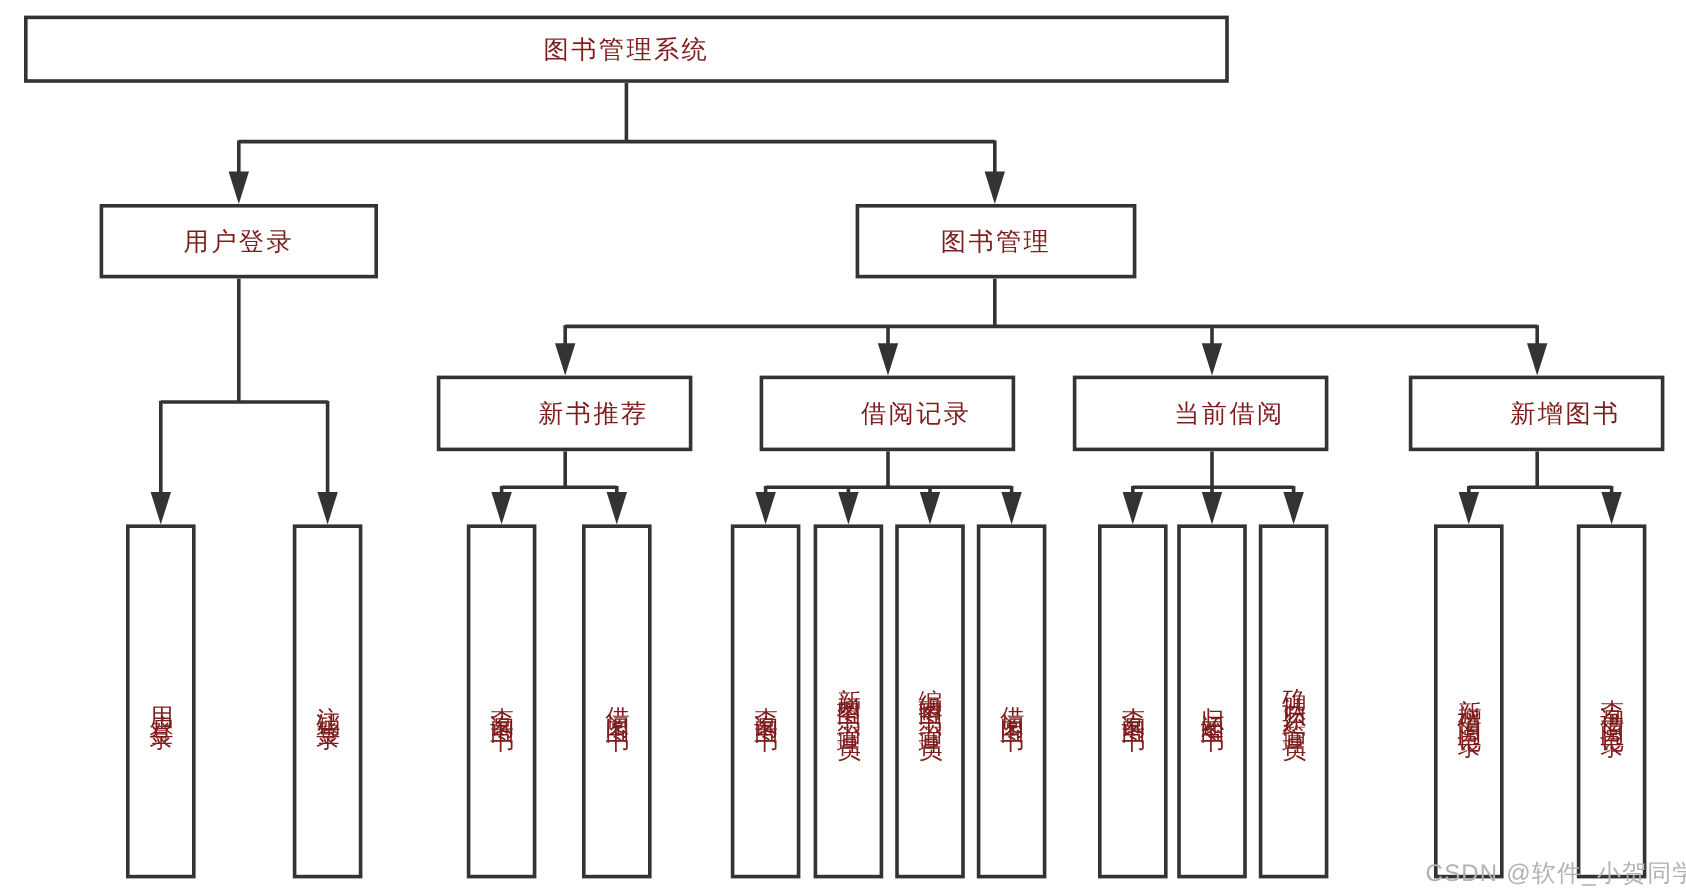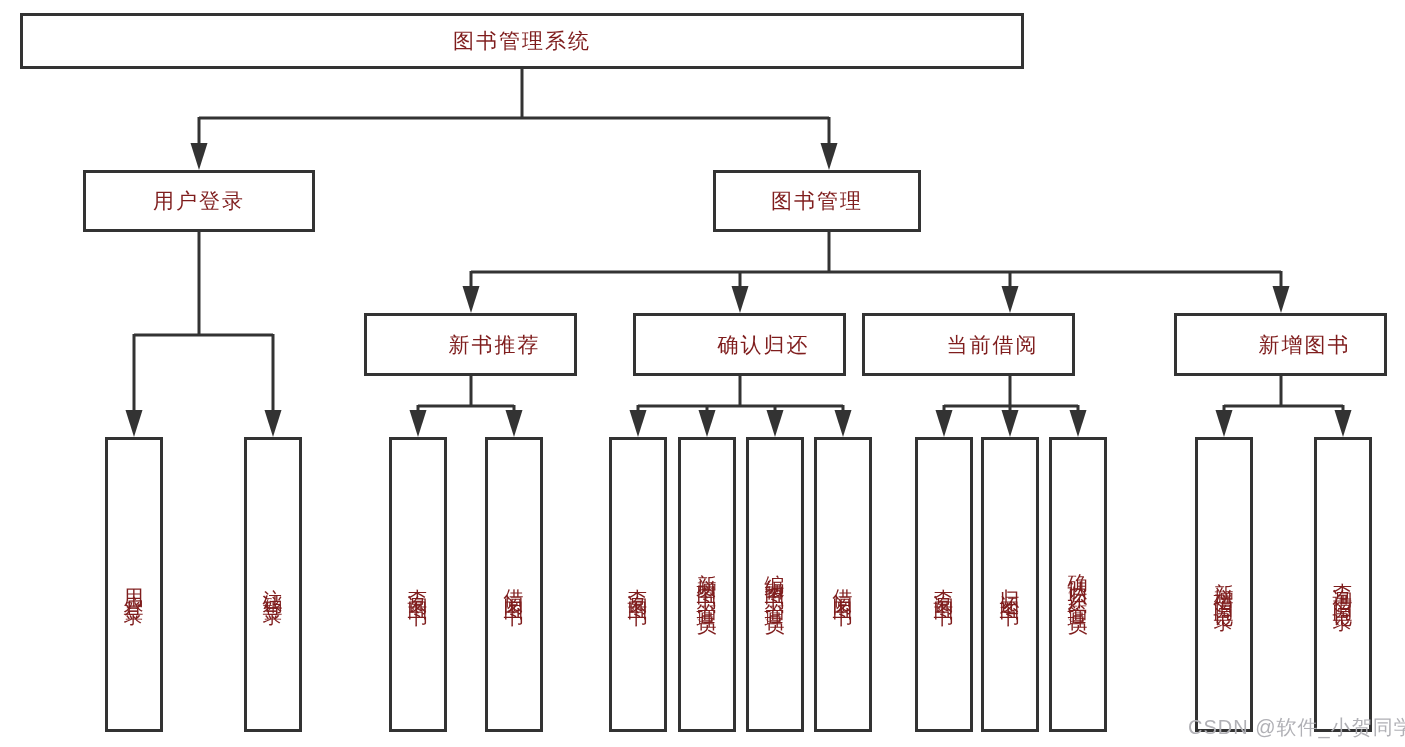--- a/index.html
+++ b/index.html
@@ -41,21 +41,21 @@
     writing-mode: vertical-rl;
     text-orientation: mixed;
     font-size: 20px;
     letter-spacing: 6px;
     line-height: 1;
     white-space: nowrap;
   }
   
   .root-box   { left: 20px;  top: 13px;  width: 1004px; height: 56px; }
   .l2-a       { left: 83px;  top: 170px; width: 232px;  height: 62px; }
-  .l2-b       { left: 713px; top: 170px; width: 208px;  height: 62px; font-family: Liberation Serif, serif; }
+  .l2-b       { left: 713px; top: 170px; width: 234px;  height: 62px; font-family: Liberation Serif, serif; }
   .l3         { top: 313px;  width: 213px; height: 63px; padding-left: 48px; }
   .leaf       { top: 437px;  width: 58px;  height: 295px; }
   .watermark {
     position: absolute;
     left: 1188px;
     top: 714px;
     z-index: 10;
     color: #b1b1b6;
     font-size: 20px;
     letter-spacing: 1px;
@@ -142,23 +142,23 @@
     <span class="lbl">用户登录</span>
   </div>
   <div class="node l2-b">
     <span class="lbl">图书管理</span>
   </div>
 
   <div class="node l3" style="left:364px">
     <span class="lbl">新书推荐</span>
   </div>
   <div class="node l3" style="left:633px">
-    <span class="lbl">确认归还</span>
-  </div>
-  <div class="node l3" style="left:862px">
+    <span class="lbl">借阅记录</span>
+  </div>
+  <div class="node l3" style="left:894px">
     <span class="lbl">当前借阅</span>
   </div>
   <div class="node l3" style="left:1174px">
     <span class="lbl">新增图书</span>
   </div>
 
   <div class="node vnode leaf" style="left:105px">
     <span class="lbl">用户登录</span>
   </div>
   <div class="node vnode leaf" style="left:244px">

